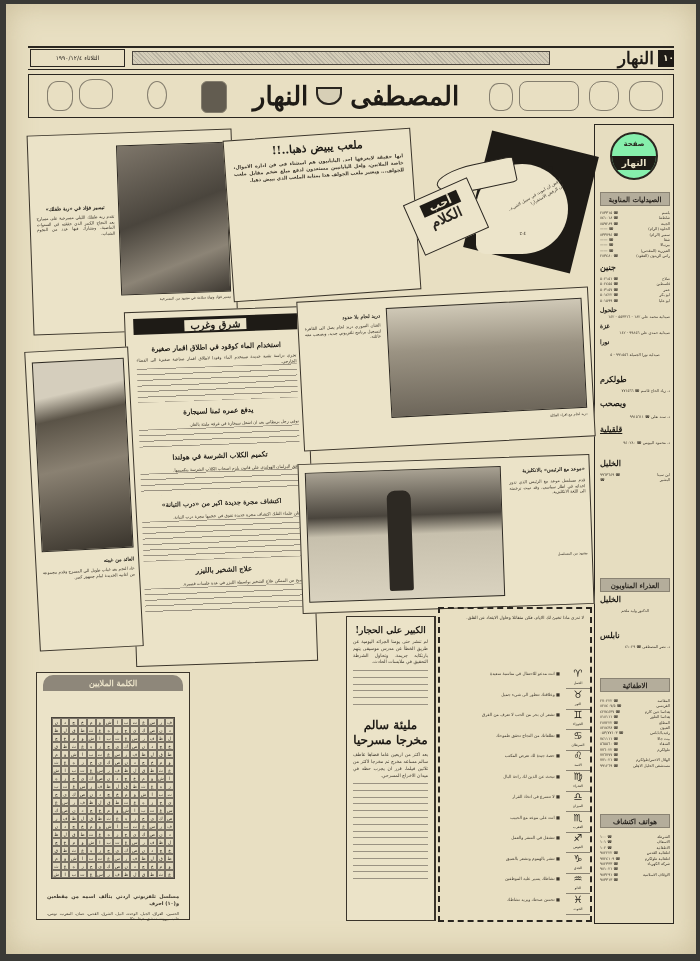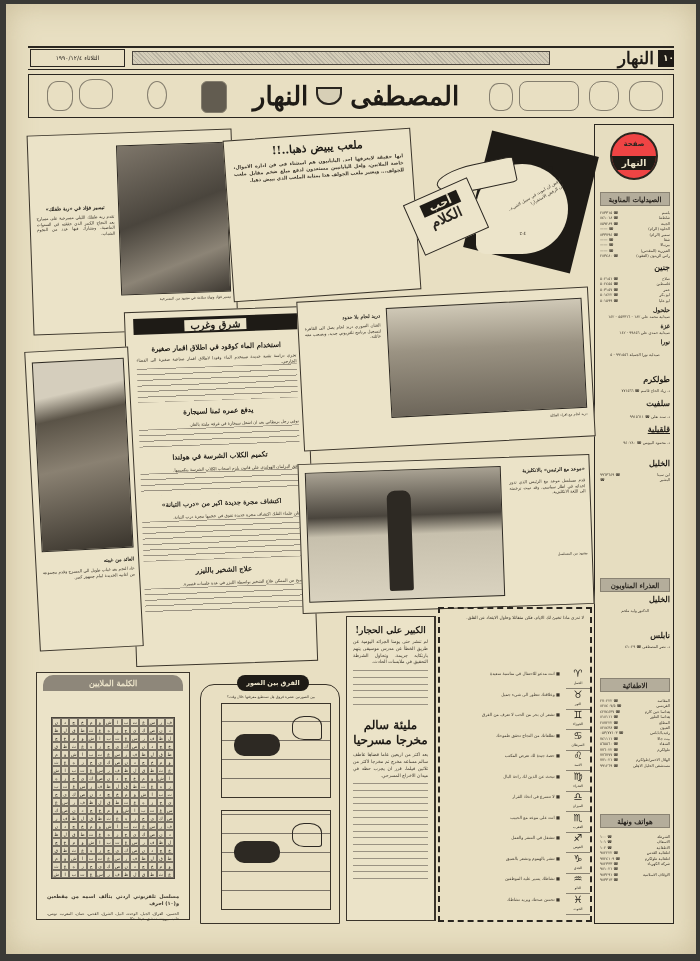--- a/index.html
+++ b/index.html
@@ -21,27 +21,27 @@
   .logo{left:550px;top:44px;width:118px;height:20px;direction:rtl;display:flex;align-items:center;gap:4px}
   .pgnum{background:#1e1b16;color:#efe7cc;font-size:9px;font-weight:bold;width:16px;height:17px;text-align:right;line-height:17px}
   .logotxt{font-family:"DejaVu Serif",serif;font-weight:bold;font-size:17px;color:#1e1b16;letter-spacing:-1px}
   .banner{left:22px;top:70px;width:646px;height:44px;border:1px solid #2a2620}
   .bannertitle{left:230px;top:74px;width:240px;height:36px;display:flex;align-items:center;justify-content:center;gap:8px;direction:rtl}
   .bannertitle span{font-family:"DejaVu Serif",serif;font-weight:bold;font-size:26px;color:#1e1b16}
   .cup{width:26px;height:18px;border:2px solid #2a2620;border-radius:0 0 12px 12px;position:relative;background:#d7cfb6}
   .cartoon{position:absolute;border:1px solid #5a544a;border-radius:40%;opacity:.7}
   
   .side{left:588px;top:120px;width:80px;height:800px;border:1px solid #2a2620;background:#e6ddc0}
-  .sidelogo{left:604px;top:128px;width:48px;height:48px;border-radius:50%;border:2px solid #2a2620;background:#ef4444;overflow:hidden}
+  .sidelogo{left:604px;top:128px;width:48px;height:48px;border-radius:50%;border:2px solid #2a2620;background:#86efac;overflow:hidden}
   .sidelogo .band{position:absolute;left:0;top:22px;width:100%;height:14px;background:#1e1b16;color:#e9e1c6;font-size:9px;font-weight:bold;text-align:center;line-height:14px}
   .sidelogo .top{position:absolute;left:0;top:6px;width:100%;font-size:7px;font-weight:bold;text-align:center}
   .sechd{position:absolute;left:594px;width:70px;height:14px;background:#b4ad9b;border:1px solid #8a8373;font-family:"DejaVu Serif",serif;font-weight:bold;font-size:7px;text-align:center;line-height:13px;direction:rtl}
   .row{display:flex;justify-content:space-between;direction:rtl;font-size:3.8px;line-height:5.4px;color:#3b352b}
   .row .ph::before{content:"☎ ";}
-  .city{font-family:"DejaVu Serif",serif;font-weight:bold;font-size:8px;text-align:right;direction:rtl;color:#1e1b16}
+  .city{font-family:"DejaVu Serif",serif;font-weight:bold;font-size:8px;text-align:left;direction:rtl;color:#1e1b16}
   
   .dash{border:2px dashed #2a2620}
   .zod{position:absolute;width:24px;height:22px;border-bottom:1px solid #8a8373;text-align:center;font-size:10px;line-height:14px;color:#1e1b16}
   .zod span{display:block;font-size:3.4px;line-height:4px}
   .grid{display:grid;grid-template-columns:repeat(14,1fr);border:1px solid #4a453d}
   .grid div{border:0.5px solid #7a7366;font-size:4.5px;text-align:center;line-height:7px;height:8px;color:#2a2620}
 </style>
 </head>
 <body>
 
@@ -139,21 +139,21 @@
       </div>
     </div>
   <div class="abs city" style="left:594px;top:302px;width:70px;font-size:6px">حلحول</div>
   <div class="abs row" style="left:594px;top:310px;width:70px">صيدلية محمد علي ١٨٢ - ٥٥٣٣١٦ - ١٤٢</div>
   <div class="abs city" style="left:594px;top:318px;width:70px;font-size:6px">غزة</div>
   <div class="abs row" style="left:594px;top:326px;width:70px">صيدلية حمدي علي ٩٩٨٥٦ - ١٤٢</div>
   <div class="abs city" style="left:594px;top:334px;width:70px;font-size:6px">نورا</div>
   <div class="abs row" style="left:594px;top:348px;width:70px;justify-content:center">صيدلية نورا الجميلة ٩٩١٥٥٦ - ٥</div>
   <div class="abs city" style="left:594px;top:370px;width:70px">طولكرم</div>
   <div class="abs row" style="left:594px;top:384px;width:70px">د. زياد الحاج قاسم ☎ ٧٧١٥٦٦</div>
-  <div class="abs city" style="left:594px;top:394px;width:70px">سلفيت</div>
+  <div class="abs city" style="left:594px;top:394px;width:70px">ويصحب</div>
   <div class="abs row" style="left:594px;top:410px;width:70px">د. سند نعلي ☎ ٩٩١٥٦١١</div>
   <div class="abs city" style="left:594px;top:420px;width:70px;text-decoration:underline">قلقيلية</div>
   <div class="abs row" style="left:594px;top:436px;width:70px">د. محمود البيومي ☎ ٩٤٠٢٨٠</div>
   <div class="abs city" style="left:594px;top:454px;width:70px">الخليل</div>
   <div class="abs" style="left:594px;top:468px;width:70px" id="hebron">
       <div class="row">
         <span>ابن سينا</span>
         <span class="ph">٩٩٦٣٦٤٩</span>
       </div>
       <div class="row">
@@ -214,21 +214,21 @@
       </div>
       <div class="row">
         <span>الهلال الاحمر/طولكرم</span>
         <span class="ph">٧٧١٠٢١</span>
       </div>
       <div class="row">
         <span>مستشفى الخليل الاهلي</span>
         <span class="ph">٩٩١٢٦٩</span>
       </div>
     </div>
-  <div class="sechd" style="top:810px">هواتف ونهلة</div>
+  <div class="sechd" style="top:810px">هواتف اكتشاف</div>
   <div class="abs" style="left:594px;top:830px;width:70px" id="emerg">
       <div class="row">
         <span>الشرطة</span>
         <span class="ph">١٠٠</span>
       </div>
       <div class="row">
         <span>الاسعاف</span>
         <span class="ph">١٠١</span>
       </div>
       <div class="row">
@@ -651,26 +651,14 @@
         <div>ل</div>
         <div>ق</div>
         <div>ط</div>
         <div>ث</div>
         <div>ع</div>
       </div>
     <div class="txt" style="padding:14px 10px 0;font-size:5px;line-height:7px;font-weight:bold">مسلسل تلفزيوني اردني يتألف اسمه من مقطعين و(١٠) احرف</div>
     <div class="txt" style="padding:4px 10px;font-size:3.8px;line-height:5px">الحسين، العراق، الجبل، الوحدة، النيل، الشرق، القدس، عمان، المغرب، تونس، حلب، بيروت، دمشق، حيفا، عكا</div>
   </div>
 
-  <div class="abs" style="left:194px;top:680px;width:140px;height:240px;border:1px solid #3a342a;border-radius:14px 14px 0 0">
-    <div class="abs" style="left:36px;top:-10px;width:72px;height:16px;background:#1e1b16;border-radius:10px;color:#ece4ca;font-size:6.5px;font-weight:bold;text-align:center;line-height:16px;direction:rtl">الفرق بين الصور</div>
-    <div class="cap abs" style="left:6px;top:10px;width:128px;text-align:center">بين الصورتين عشرة فروق هل تستطيع معرفتها خلال وقت؟</div>
-    <div class="abs" style="left:20px;top:18px;width:110px;height:95px;border:1px solid #3a342a;background:repeating-linear-gradient(0deg,transparent 0 18px,#7a7366 18px 19px)">
-      <div class="abs" style="left:12px;top:30px;width:46px;height:22px;background:#2d2923;border-radius:10px"></div>
-      <div class="abs" style="left:70px;top:12px;width:30px;height:24px;border:1px solid #2d2923;border-radius:40% 40% 10% 40%"></div>
-    </div>
-    <div class="abs" style="left:20px;top:125px;width:110px;height:100px;border:1px solid #3a342a;background:repeating-linear-gradient(0deg,transparent 0 18px,#7a7366 18px 19px)">
-      <div class="abs" style="left:12px;top:30px;width:46px;height:22px;background:#2d2923;border-radius:10px"></div>
-      <div class="abs" style="left:70px;top:12px;width:30px;height:24px;border:1px solid #2d2923;border-radius:40% 40% 10% 40%"></div>
-    </div>
-  </div>
 
 </div>
 
 </body></html>

